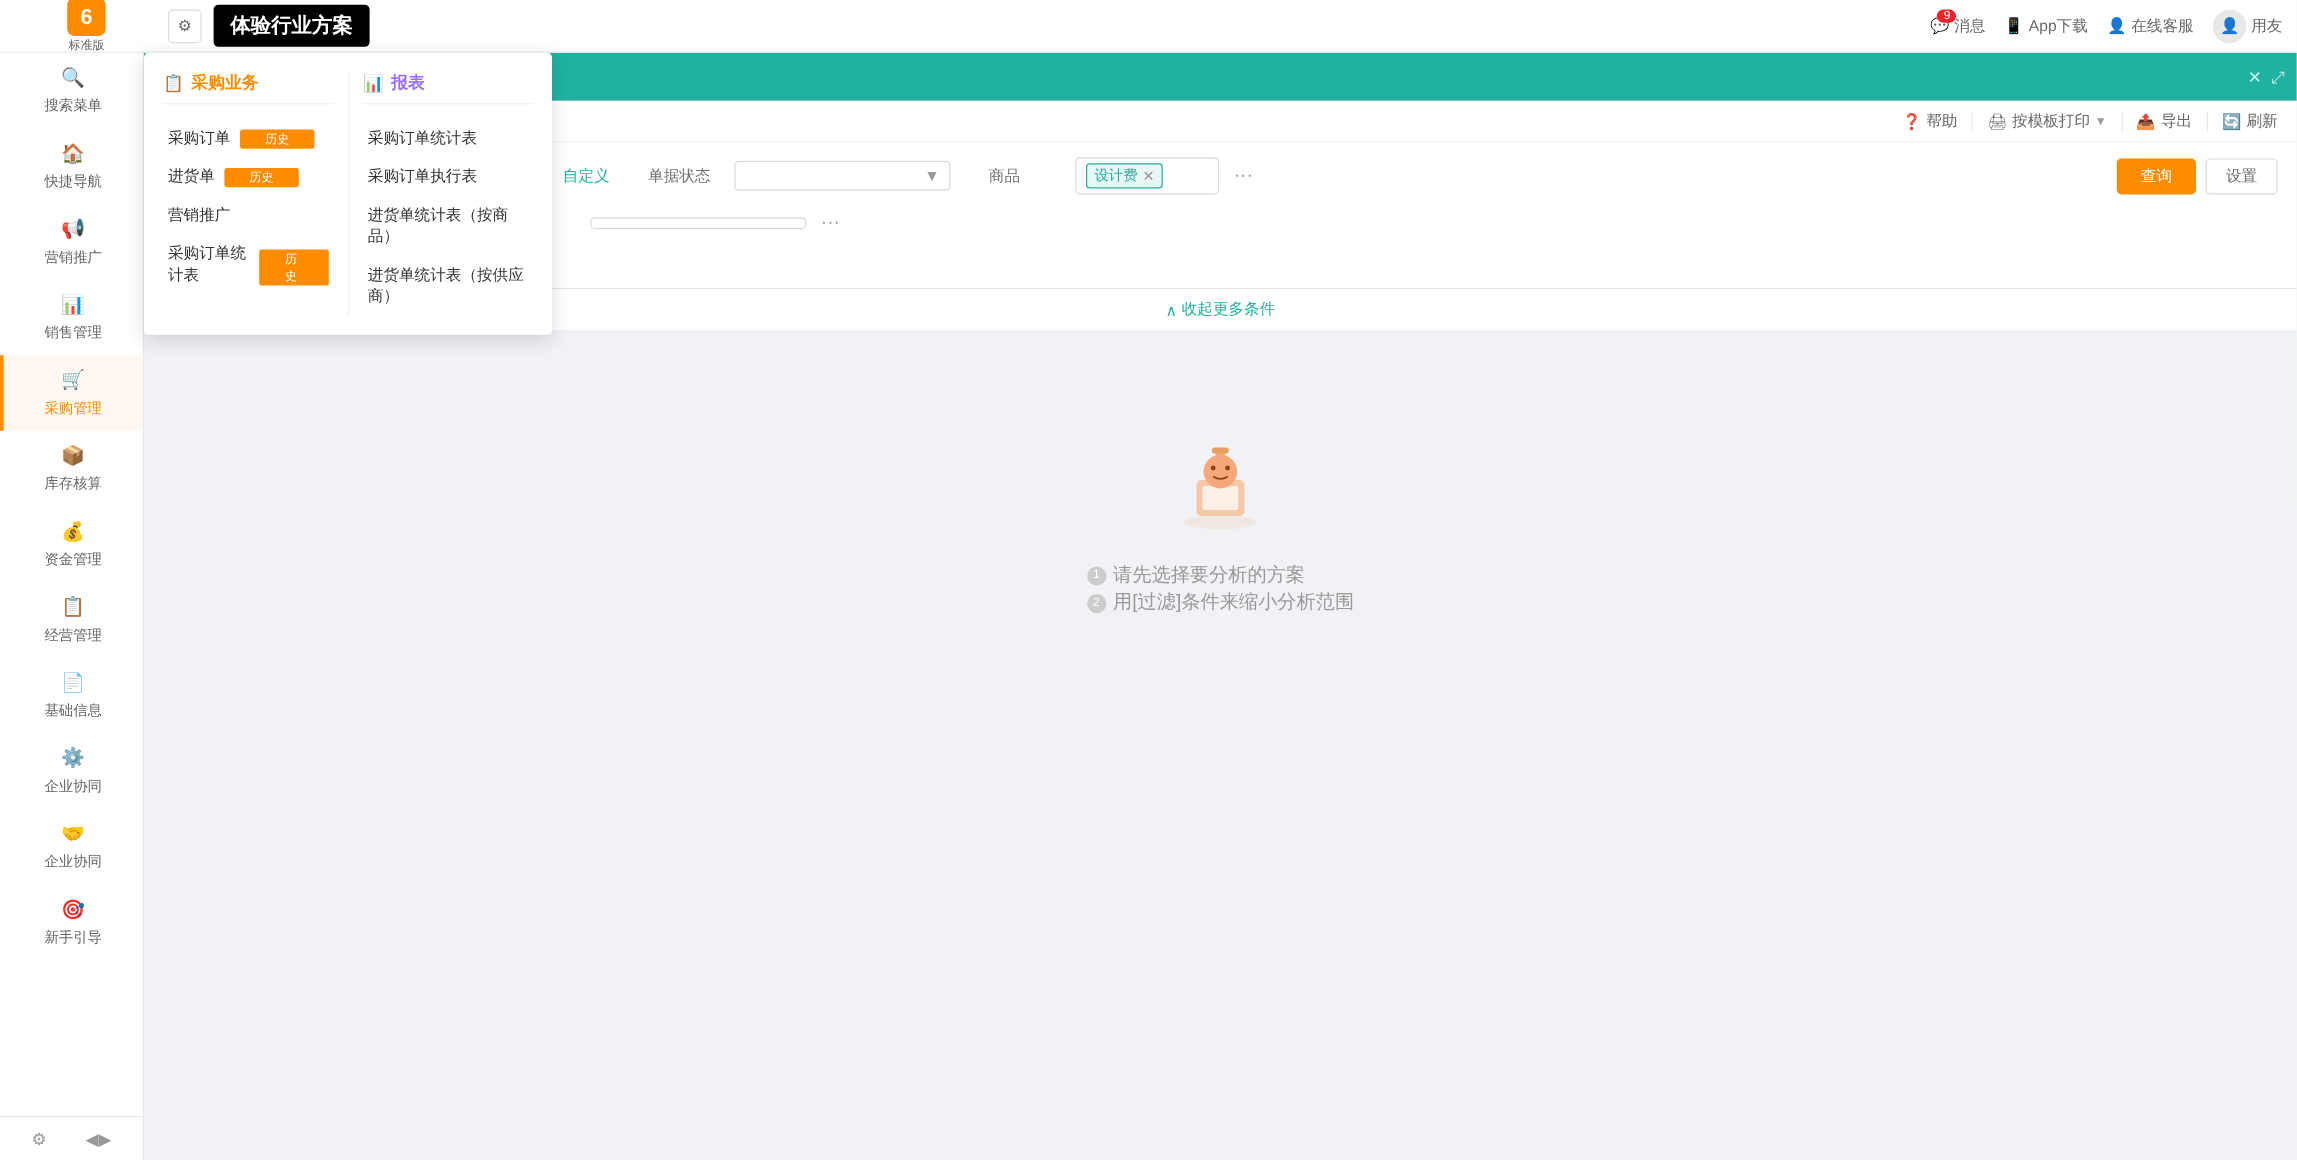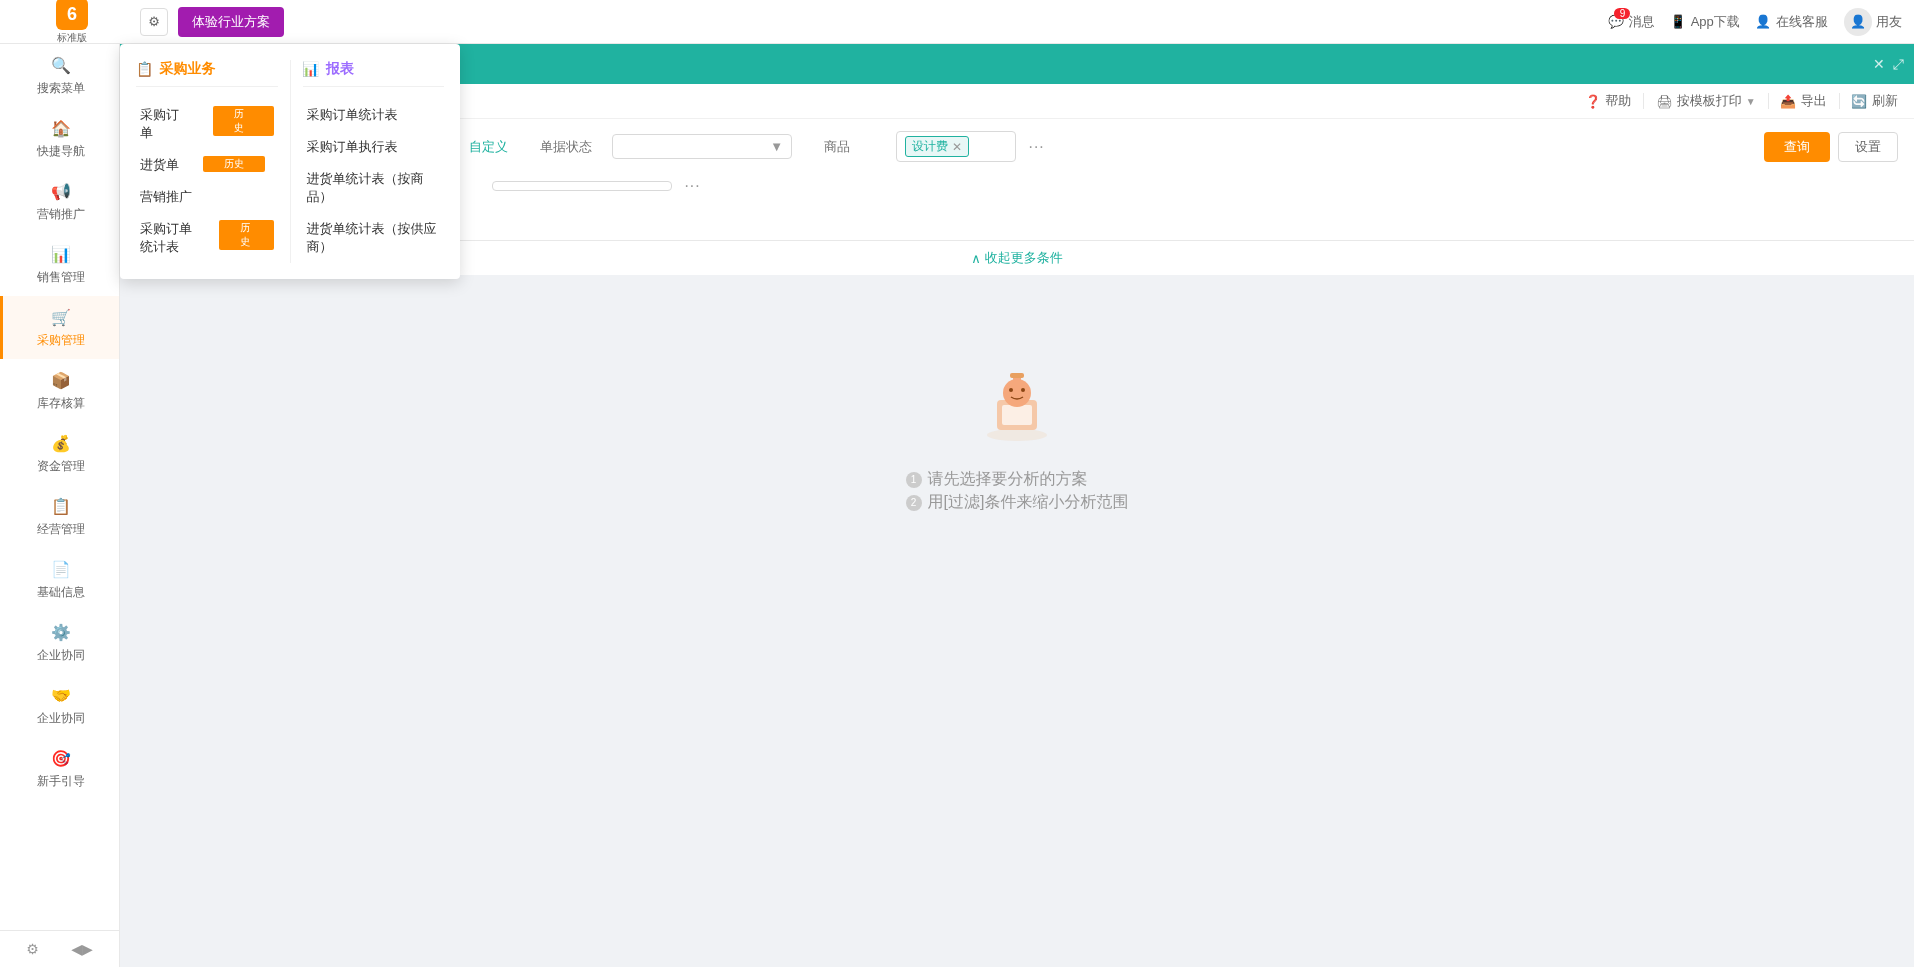--- a/index.html
+++ b/index.html
@@ -60,28 +60,29 @@
     .gear-btn {
       width: 28px; height: 28px;
       border: 1px solid #ddd;
       border-radius: 4px;
       display: flex; align-items: center; justify-content: center;
       cursor: pointer;
       color: #666;
       margin-left: 8px;
     }
     .industry-btn {
-      background: #a21caf;
+      background: #000000;
       color: white;
       border: none;
       padding: 6px 14px;
       border-radius: 4px;
       cursor: pointer;
-      font-size: 13px;
+      font-size: 17px;
       margin-left: 10px;
+      font-weight: bold;
     }
     .header-right {
       display: flex;
       align-items: center;
       gap: 16px;
       margin-left: auto;
     }
     .header-right-item {
       display: flex;
       align-items: center;
@@ -370,22 +371,22 @@
       font-weight: bold;
       display: flex;
       align-items: center;
       gap: 6px;
       margin-bottom: 12px;
       padding-bottom: 8px;
       border-bottom: 1px solid #f0f0f0;
     }
     .dropdown-item {
       display: flex;
-      align-items: flex-start;
-      gap: 24px;
+      align-items: flex-end;
+      gap: 8px;
       padding: 7px 4px;
       cursor: pointer;
       color: #333;
       font-size: 13px;
     }
     .hist-badge {
       background: #ff8c00;
       color: white;
       font-size: 10px;
       padding: 1px 21px;

